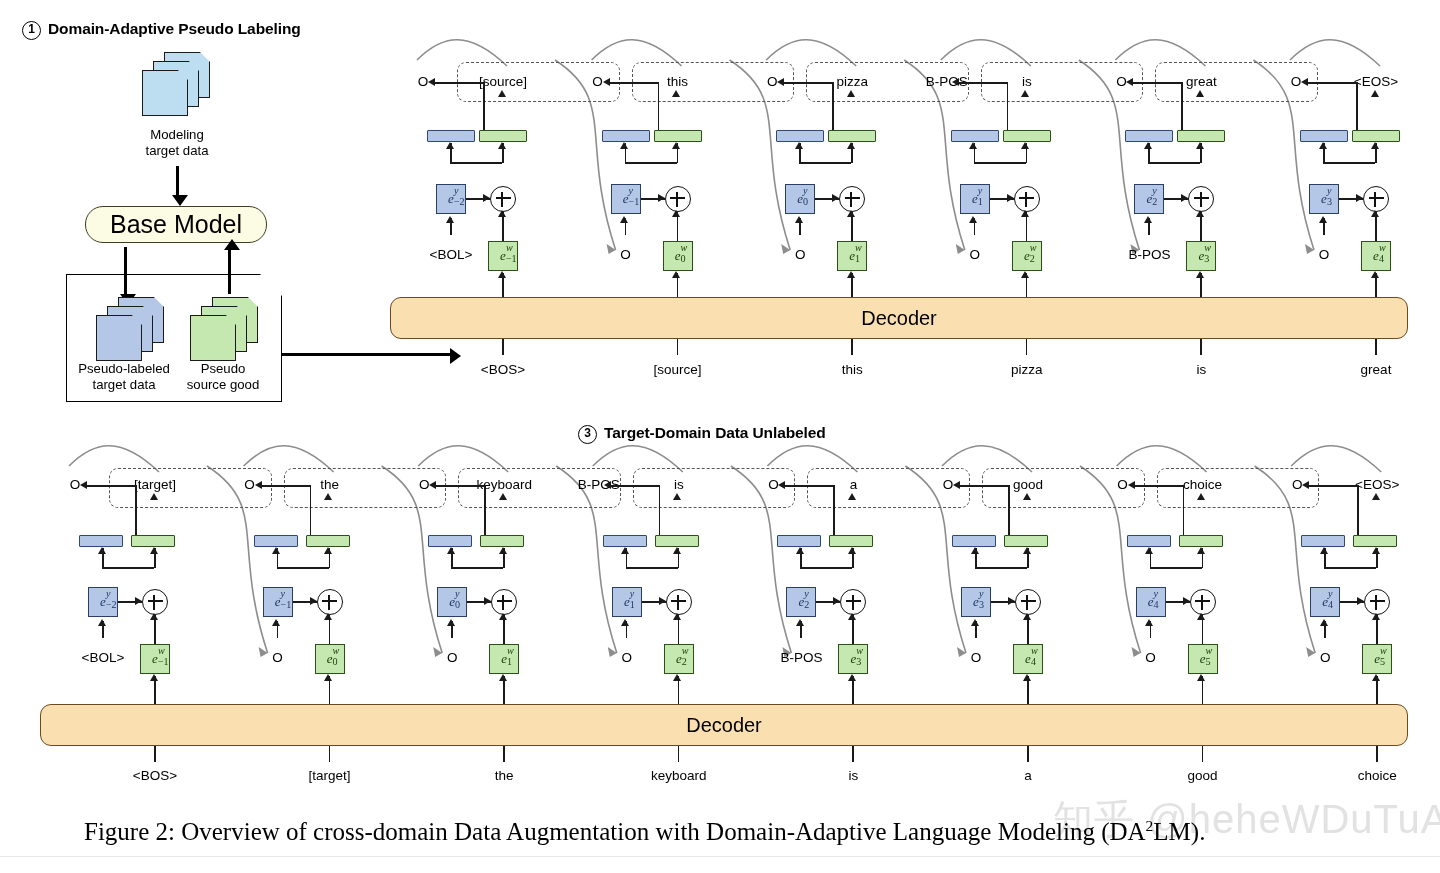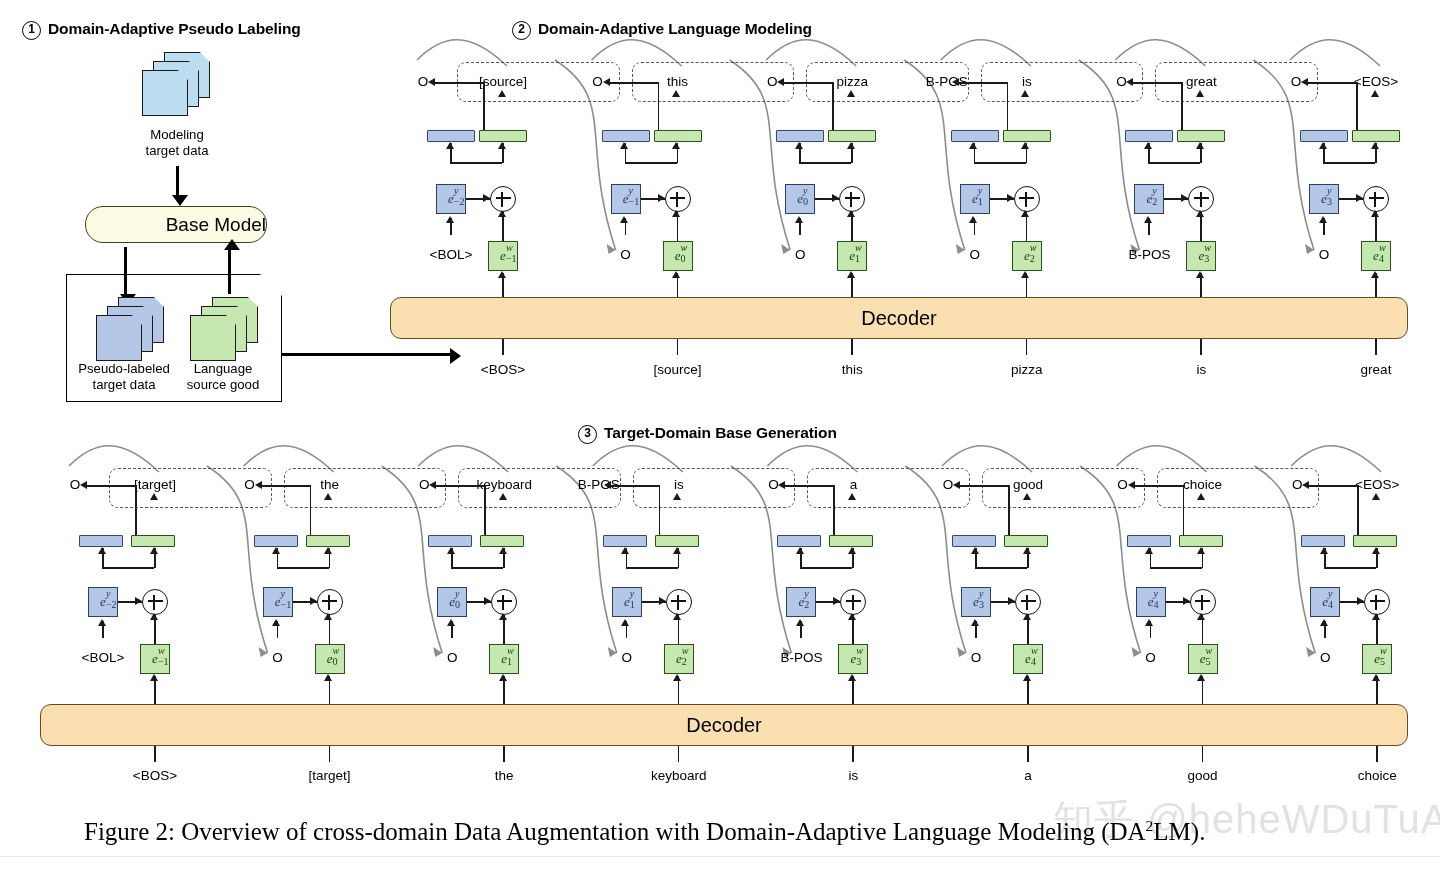--- a/index.html
+++ b/index.html
@@ -18,22 +18,22 @@
 
   
   .docstack{position:absolute;}
   .doc{position:absolute;width:46px;height:46px;border:1.7px solid #1a1a1a;
        box-sizing:border-box;}
   .doc.cut{clip-path:polygon(0 0, 78% 0, 100% 22%, 100% 100%, 0 100%);}
   .cap{position:absolute;text-align:center;font-size:13.2px;line-height:15.5px;
        white-space:nowrap;}
 
   .basemodel{position:absolute;background:#fcfbe3;border:1.8px solid #3f3f1f;
-             border-radius:18px;display:flex;align-items:center;justify-content:flex-end;
-             font-size:19px;}
+             border-radius:18px;display:flex;align-items:center;justify-content:center;
+             font-size:25px;}
   .groupbox{position:absolute;border:1.8px solid #000;box-sizing:border-box;
             background:transparent;
             clip-path:polygon(0 0, calc(100% - 22px) 0, 100% 22px, 100% 100%, 0 100%);}
 
   
   .varrow{position:absolute;width:0;border-left:3.6px solid #000;}
   .varrow:after{content:"";position:absolute;left:-7.3px;width:0;height:0;
      border-left:8.5px solid transparent;border-right:8.5px solid transparent;}
   .varrow.down:after{bottom:-11px;border-top:11px solid #000;}
   .varrow.up:after{top:-11px;border-bottom:11px solid #000;}
@@ -129,29 +129,26 @@
     <div class="doc cut" style="left:22px;top:0px;background:#c5e8b0;"></div>
     <div class="doc cut" style="left:11px;top:9px;background:#c5e8b0;"></div>
     <div class="doc cut" style="left:0px;top:18px;background:#c5e8b0;"></div>
   </div>
 
   <div class="cap" style="left:62px;top:361px;width:124px;">
     <div>Pseudo-labeled</div>
     <div>target data</div>
   </div>
   <div class="cap" style="left:164px;top:361px;width:118px;">
-    <div>Language</div>
+    <div>Pseudo</div>
     <div>source good</div>
   </div>
 
   <div class="harrow" style="left:282px;top:353px;width:168px;"></div>
 
-  <div class="abs ptitle" style="left:512px;top:20px;">
-    <span class="circnum">2</span><span>Domain-Adaptive Language Modeling</span>
-  </div>
 
   <div id="panel2">
       <svg class="curves" width="1440" height="873">
         <path d="M 555 60 C 617 100, 579.6 140, 615.6 250" fill="none" stroke="#8d8d8d" stroke-width="1.6"></path>
         <polygon points="615.6,250 606.6,244 608.6,254" fill="#8d8d8d"></polygon>
         <path d="M 417 60 C 443 34, 469 30, 507 66" fill="none" stroke="#8d8d8d" stroke-width="1.6"></path>
         <path d="M 729.6 60 C 791.6 100, 754.2 140, 790.2 250" fill="none" stroke="#8d8d8d" stroke-width="1.6"></path>
         <polygon points="790.2,250 781.2,244 783.2,254" fill="#8d8d8d"></polygon>
         <path d="M 591.6 60 C 617.6 34, 643.6 30, 681.6 66" fill="none" stroke="#8d8d8d" stroke-width="1.6"></path>
         <path d="M 904.2 60 C 966.2 100, 928.8000000000001 140, 964.8000000000001 250" fill="none" stroke="#8d8d8d" stroke-width="1.6"></path>
@@ -368,21 +365,21 @@
       <div class="tip-up" style="left:1370.5px;top:271px;"></div>
       <div class="line vline" style="left:1375px;top:337px;height:18px;"></div>
       <span class="tok" style="left:1376px;top:362px;">great</span>
     </div>
 
   <div class="decoder" style="left:390px;top:297px;width:1016px;height:40px;">
     <span>Decoder</span>
   </div>
 
   <div class="abs ptitle" style="left:578px;top:424px;">
-    <span class="circnum">3</span><span>Target-Domain Base Generation</span>
+    <span class="circnum">3</span><span>Target-Domain Data Unlabeled</span>
   </div>
 
   <div id="panel3">
       <svg class="curves" width="1440" height="873">
         <path d="M 207 466 C 269 506, 231.60000000000002 543, 267.6 653" fill="none" stroke="#8d8d8d" stroke-width="1.6"></path>
         <polygon points="267.6,653 258.6,647 260.6,657" fill="#8d8d8d"></polygon>
         <path d="M 69 466 C 95 440, 121 436, 159 472" fill="none" stroke="#8d8d8d" stroke-width="1.6"></path>
         <path d="M 381.6 466 C 443.6 506, 406.20000000000005 543, 442.20000000000005 653" fill="none" stroke="#8d8d8d" stroke-width="1.6"></path>
         <polygon points="442.20000000000005,653 433.20000000000005,647 435.20000000000005,657" fill="#8d8d8d"></polygon>
         <path d="M 243.60000000000002 466 C 269.6 440, 295.6 436, 333.6 472" fill="none" stroke="#8d8d8d" stroke-width="1.6"></path>

